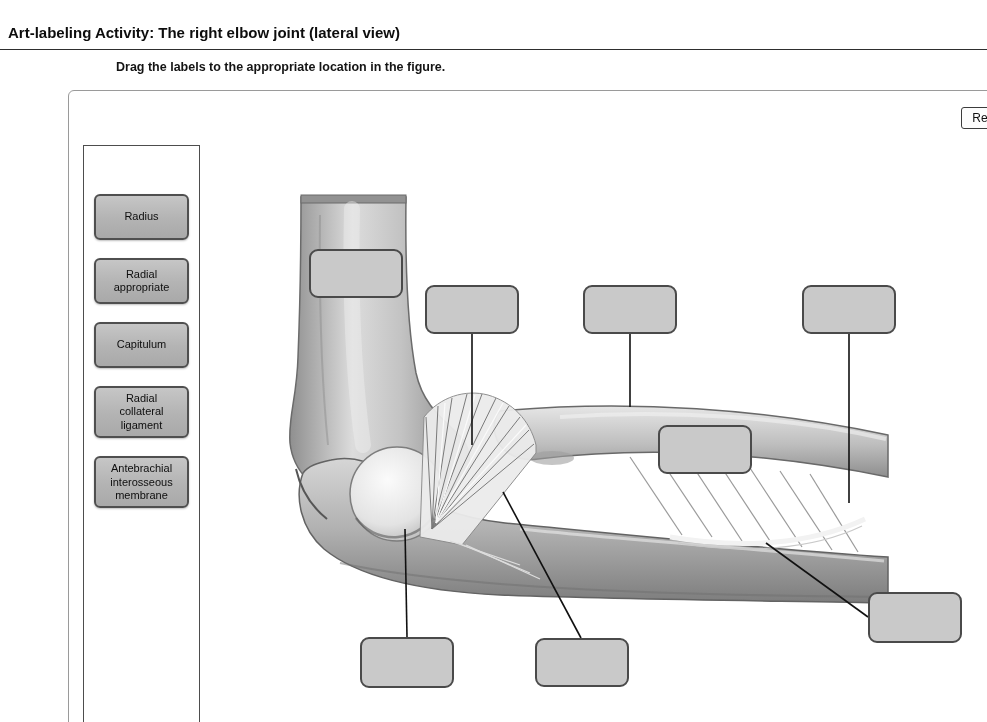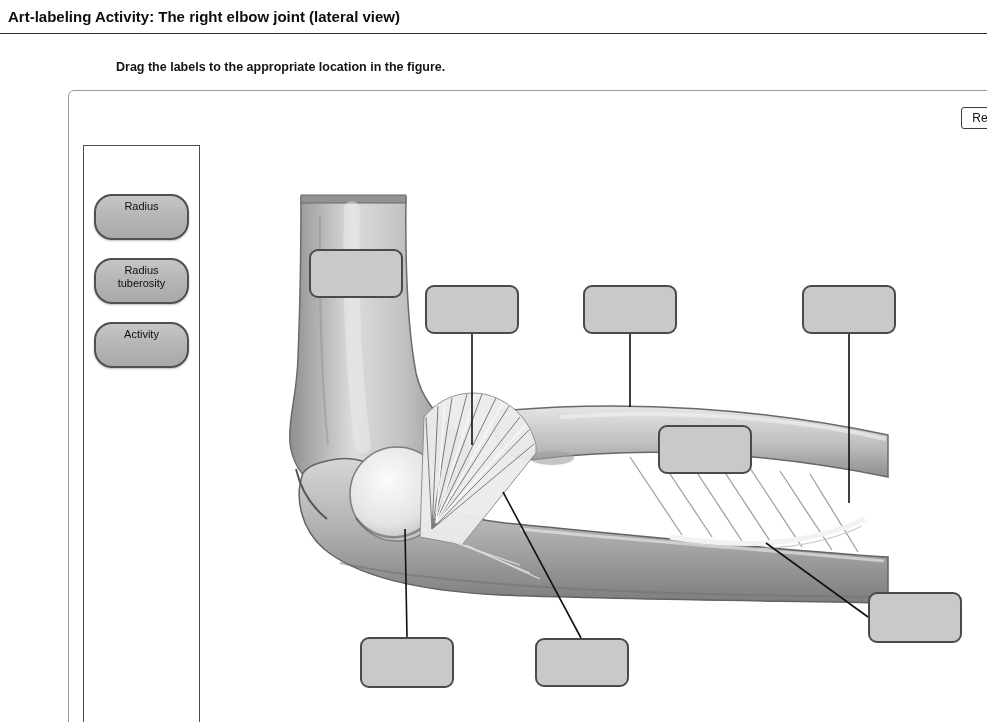--- a/index.html
+++ b/index.html
@@ -6,21 +6,21 @@
   html, body {
     width: 987px; height: 722px;
     overflow: hidden;
     background: #ffffff;
     font-family: "Liberation Sans", sans-serif;
     position: relative;
     color: #111;
   }
   
   .page-header {
-    position: absolute; left: 0; top: 0; width: 987px; height: 34px;
+    position: absolute; left: 0; top: 16px; width: 987px; height: 34px;
     border-bottom: 1.5px solid #2e2e2e;
     background: #fff;
   }
   .page-title {
     position: absolute; left: 8px; top: 8px;
     font-size: 15px; font-weight: bold; color: #0d0d0d;
     white-space: nowrap;
   }
   
   .instruction {
@@ -52,27 +52,27 @@
     width: 117px; height: 610px;
     border: 1px solid #4d4d4d;
     background: #fff;
     display: flex; flex-direction: column; align-items: center;
     padding-top: 48px;
     z-index: 3;
   }
   .label-chip {
     width: 95px; min-height: 46px;
     margin-bottom: 18px;
-    display: flex; justify-content: center;
+    display: flex; align-items: center; justify-content: center;
     text-align: center;
     padding: 4px 10px;
     font-size: 11px; line-height: 1.22; color: #0e0e0e;
     background: linear-gradient(180deg, #c6c6c6 0%, #b3b3b3 55%, #a9a9a9 100%);
     border: 2px solid #4f4f4f;
-    border-radius: 18px;
+    border-radius: 6px;
     box-shadow: 0 1px 2px rgba(0,0,0,0.25);
     cursor: grab;
     user-select: none;
   }
   
   .figure-svg {
     position: absolute; left: 200px; top: 145px;
     width: 787px; height: 577px;
     z-index: 1;
   }
@@ -106,24 +106,30 @@
 
 <div class="activity-panel"></div>
 
 <button class="reset-button">Reset</button>
 
 <div class="label-tray">
   <div class="label-chip">
     <span>Radius</span>
   </div>
   <div class="label-chip">
-    <span>Radius tuberosity</span>
-  </div>
-  <div class="label-chip">
-    <span>Activity</span>
+    <span>Radial appropriate</span>
+  </div>
+  <div class="label-chip">
+    <span>Capitulum</span>
+  </div>
+  <div class="label-chip">
+    <span>Radial collateral ligament</span>
+  </div>
+  <div class="label-chip">
+    <span>Antebrachial interosseous membrane</span>
   </div>
 </div>
 
 <svg class="figure-svg" viewBox="0 0 787 577" xmlns="http://www.w3.org/2000/svg">
   <defs>
     <linearGradient id="gShaft" x1="0" y1="0" x2="1" y2="0">
       <stop offset="0" stop-color="#8f8f8f"></stop>
       <stop offset="0.35" stop-color="#dcdcdc"></stop>
       <stop offset="0.62" stop-color="#c3c3c3"></stop>
       <stop offset="1" stop-color="#868686"></stop>

